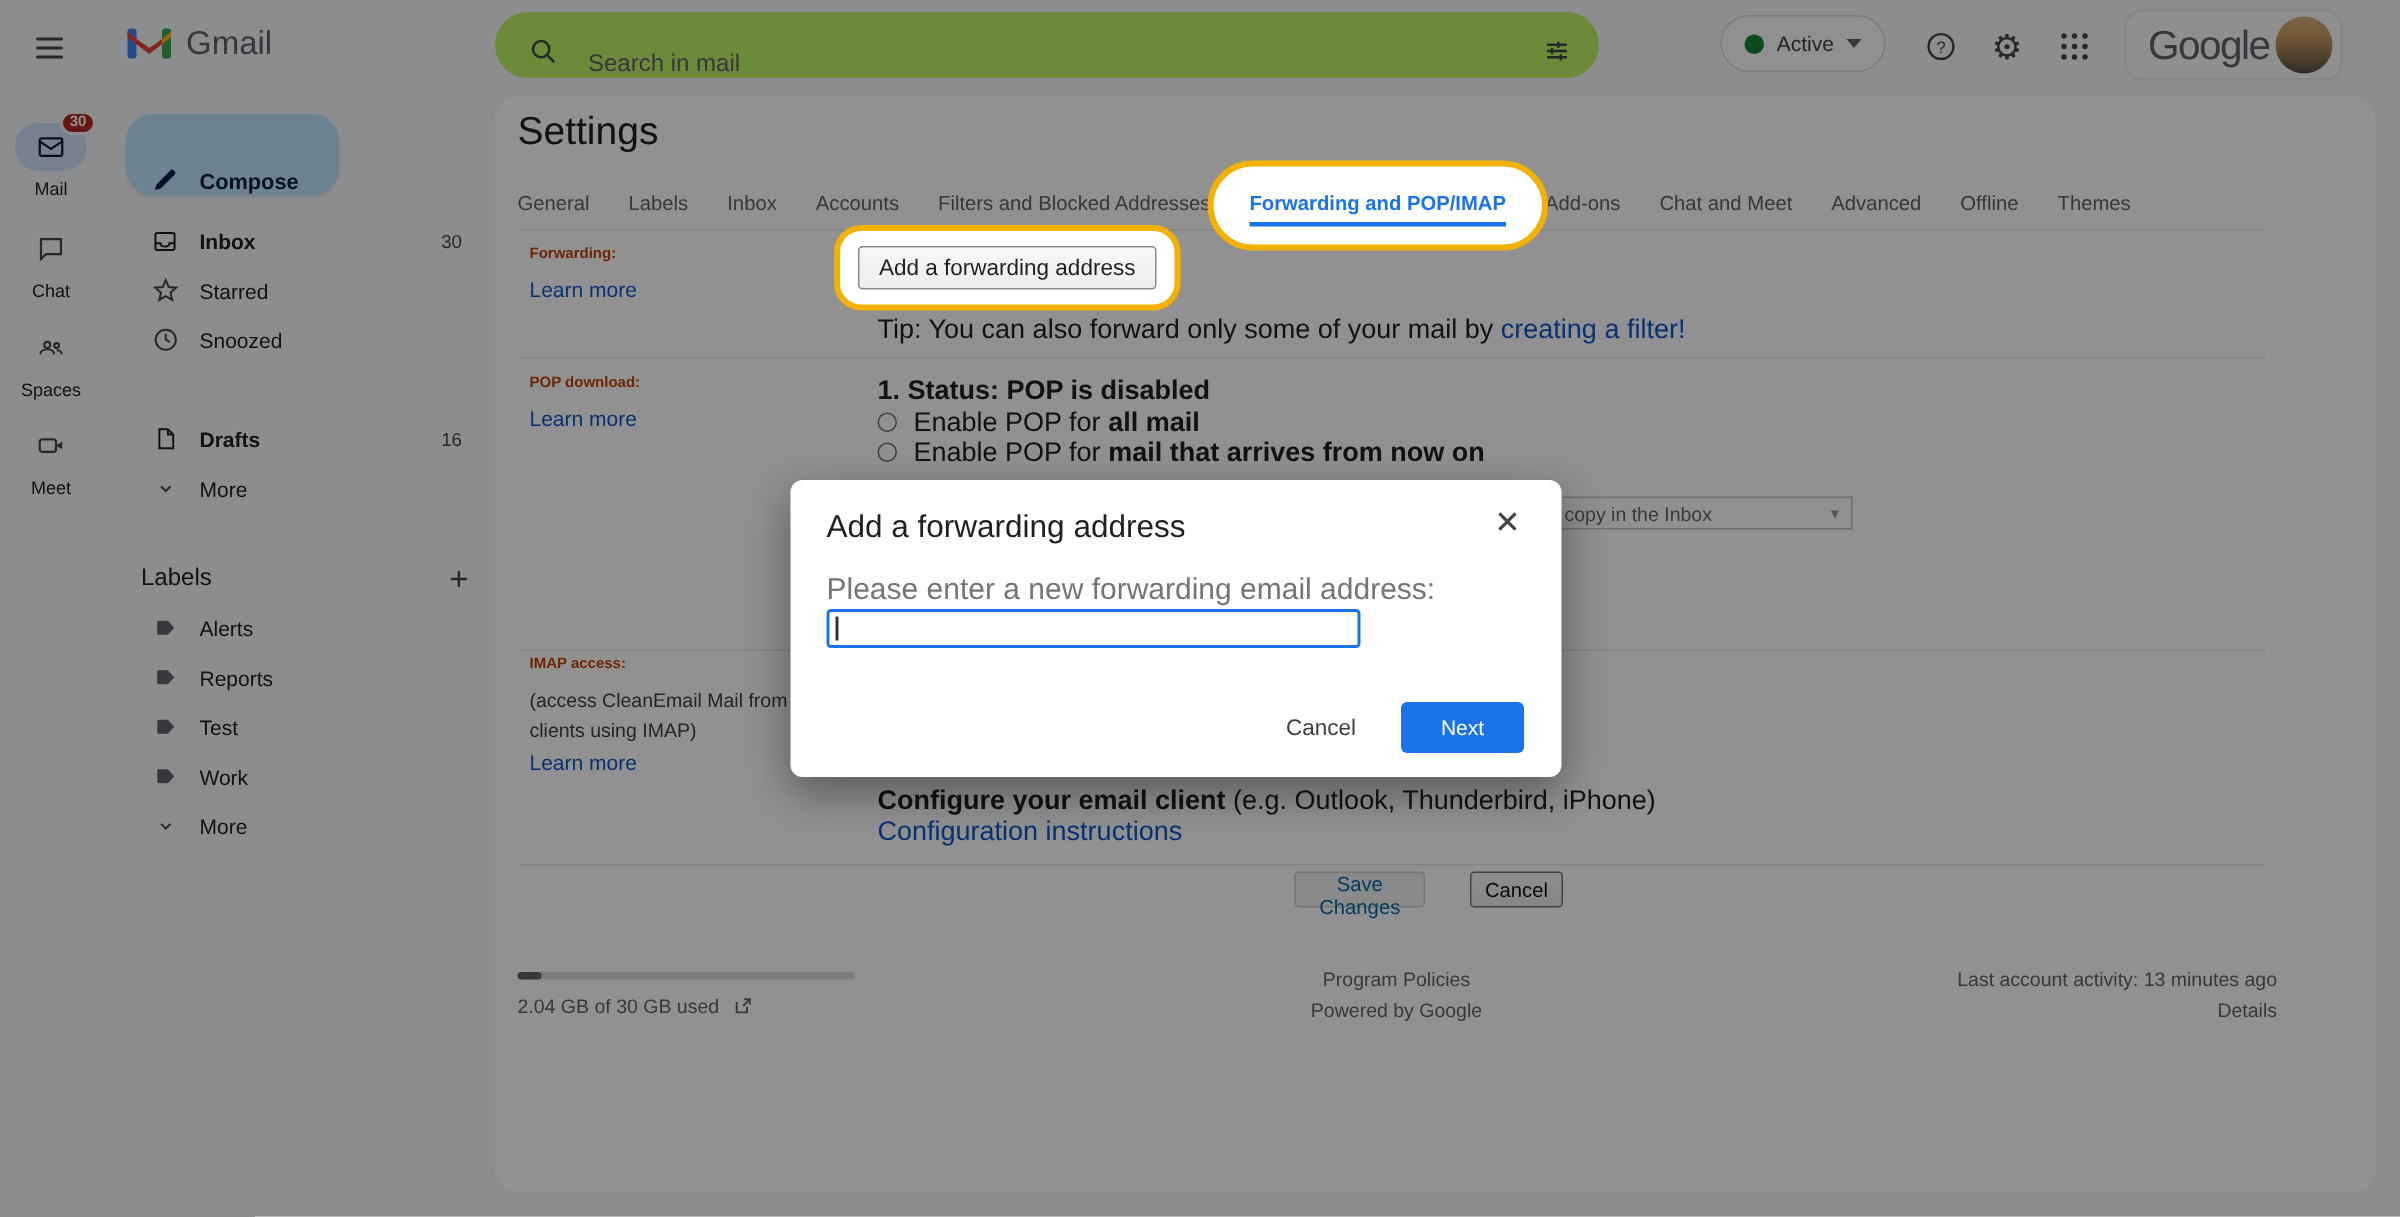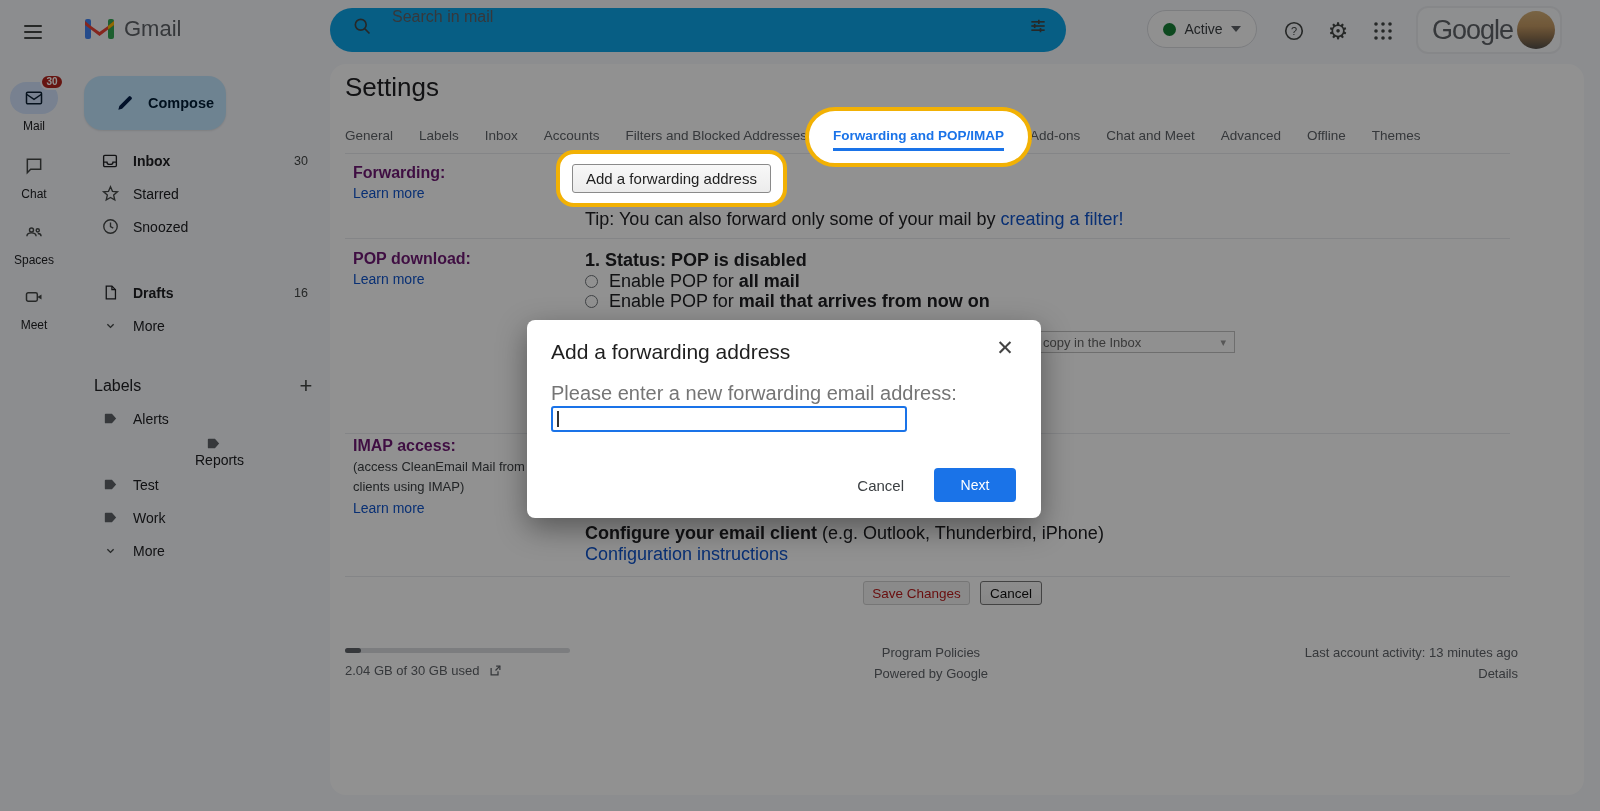--- a/index.html
+++ b/index.html
@@ -7,21 +7,21 @@
   body { font-family:"Liberation Sans", sans-serif; background:#f6f8fc; }
   .canvas { position:relative; width:1600px; height:811px; background:#f6f8fc; }
   .abs { position:absolute; }
 
   
   .hamburger { left:14px; top:13px; width:38px; height:38px; border-radius:50%; display:flex; align-items:center; justify-content:center; cursor:pointer; }
   .hamburger .bars { width:18px; }
   .hamburger .bars div { height:2px; background:#444746; margin:4px 0; border-radius:1px; }
   .gmail-logo { left:84px; top:16px; display:flex; align-items:center; gap:9px; }
   .gmail-word { font-size:22px; color:#5f6368; letter-spacing:0; }
-  .searchbar { left:330px; top:8px; width:736px; height:44px; background:#0ea5e9; border-radius:22px; display:flex; align-items:flex-start; padding:0 10px 0 14px; }
+  .searchbar { left:330px; top:8px; width:736px; height:44px; background:#bef264; border-radius:22px; display:flex; align-items:flex-end; padding:0 10px 0 14px; }
   .searchbar input { flex:1; border:none; outline:none; background:transparent; font-size:16px; color:#202124; font-family:"Liberation Sans",sans-serif; margin-left:12px; }
   .searchbar input::placeholder { color:#5f6368; }
   .iconbtn { width:36px; height:36px; display:flex; align-items:center; justify-content:center; border-radius:50%; cursor:pointer; color:#444746; }
   .active-chip { left:1147px; top:10px; width:110px; height:38px; border:1px solid #dadce0; border-radius:19px; display:flex; align-items:center; justify-content:center; gap:8px; background:#fdfdfe; cursor:pointer; }
   .active-dot { width:13px; height:13px; border-radius:50%; background:#188038; }
   .active-label { font-size:14px; color:#3c4043; }
   .caret-down { width:0; height:0; border-left:5px solid transparent; border-right:5px solid transparent; border-top:6px solid #5f6368; }
   .help-btn { left:1276px; top:13px; }
   .gear-btn { left:1320px; top:13px; font-size:23px; }
   .apps-btn { left:1365px; top:13px; }
@@ -31,21 +31,21 @@
 
   
   .rail { left:0; top:64px; width:68px; height:747px; }
   .rail-group { position:absolute; width:68px; text-align:center; }
   .rail-pill { width:48px; height:32px; border-radius:16px; background:#d3e3fd; margin:0 auto; display:flex; align-items:center; justify-content:center; cursor:pointer; }
   .rail-icon { height:32px; display:flex; align-items:center; justify-content:center; cursor:pointer; color:#444746; }
   .rail-label { font-size:12px; color:#202124; margin-top:5px; }
   .mail-badge { position:absolute; left:30px; top:-8px; min-width:24px; height:16px; border-radius:9px; background:#b3261e; border:2px solid #f6f8fc; color:#fff; font-size:10px; font-weight:bold; line-height:12px; text-align:center; padding:0 4px; }
 
   
-  .compose { left:84px; top:76px; width:142px; height:54px; border-radius:18px; background:#c2e7ff; display:flex; align-items:center; padding-left:31px; gap:13px; cursor:pointer; box-shadow:0 1px 2px rgba(0,0,0,0.1); }
+  .compose { left:84px; top:76px; width:142px; height:54px; border-radius:18px; background:#c2e7ff; display:flex; align-items:flex-end; padding-left:16px; gap:13px; cursor:pointer; box-shadow:0 1px 2px rgba(0,0,0,0.1); }
   .compose-label { font-size:14.5px; font-weight:bold; color:#001d35; }
   .nav-row { position:absolute; left:76px; width:250px; height:33px; display:flex; align-items:center; padding-left:24px; border-radius:17px; cursor:pointer; color:#202124; }
   .nav-row .nav-ic { width:20px; height:20px; color:#444746; display:flex; align-items:center; justify-content:center; }
   .nav-row .nav-label { font-size:14px; margin-left:13px; flex:1; }
   .nav-row .nav-count { font-size:12.5px; color:#444746; margin-right:18px; }
   .bold { font-weight:bold; }
   .labels-header { left:94px; top:366px; width:232px; height:40px; display:flex; align-items:center; }
   .labels-title { font-size:16px; color:#202124; flex:1; }
   .plus-btn { width:32px; height:32px; display:flex; align-items:center; justify-content:center; font-size:22px; color:#444746; cursor:pointer; margin-right:4px; }
 
@@ -53,35 +53,35 @@
   .card { left:330px; top:64px; width:1254px; height:731px; background:#fff; border-radius:16px; }
   .card .inner { position:absolute; inset:0; }
   .page-title { position:absolute; left:15px; top:8px; font-size:26px; color:#202124; }
   .tabs { position:absolute; left:15px; top:52px; height:38px; display:flex; align-items:center; gap:26px; }
   .tab { font-size:13.5px; color:#5f6368; white-space:nowrap; cursor:pointer; }
   .tab-divider { position:absolute; left:15px; top:89px; width:1165px; height:1px; background:#e8eaed; }
   .spotlight-tab { position:relative; z-index:45; background:#fff; border:4px solid #f2b104; border-radius:40px; padding:17px 24px 20px 24px; margin:-21px -28px -24px -28px; color:#1a73e8; font-weight:bold; }
   .spotlight-tab::after { content:""; position:absolute; left:24px; right:24px; bottom:12px; height:3px; background:#1a73e8; }
 
   .sec-divider { position:absolute; left:15px; width:1165px; height:1px; background:#e8eaed; }
-  .sec-label { position:absolute; left:23px; font-size:16px; font-weight:bold; color:#701a75; }
+  .sec-label { position:absolute; left:23px; font-size:10px; font-weight:bold; color:#c2410c; }
   .learnmore { position:absolute; left:23px; font-size:14px; color:#1155cc; cursor:pointer; }
   .body-text { font-size:18px; color:#202124; }
   .link { color:#1155cc; cursor:pointer; }
   .note { position:absolute; left:23px; font-size:13px; color:#3c4043; }
 
   .spotlight-btn { position:absolute; left:226px; top:86px; z-index:45; background:#fff; border:4px solid #f2b104; border-radius:18px; padding:10px 12px; }
   .legacy-btn { font-family:"Liberation Sans",sans-serif; font-size:15px; color:#1f1f1f; background:linear-gradient(#f8f8f8,#ececec); border:1px solid #8a8a8a; border-radius:3px; padding:5px 13px; cursor:pointer; }
   .radio-row { position:absolute; left:255px; display:flex; align-items:center; gap:11px; }
   .radio { width:13px; height:13px; border-radius:50%; border:1.5px solid #70757a; background:#fff; cursor:pointer; flex:none; }
   .dropdown-stub { position:absolute; left:711px; top:267px; width:194px; height:22px; border:1px solid #c2c2c2; border-left:none; background:#fdfdfd; display:flex; align-items:center; font-size:13px; color:#666; padding:0 8px 0 2px; cursor:pointer; }
   .dropdown-stub .dd-caret { margin-left:auto; font-size:11px; color:#9a9a9a; }
 
   .action-btn { position:absolute; height:24px; font-family:"Liberation Sans",sans-serif; font-size:13.5px; border-radius:3px; cursor:pointer; }
-  .btn-disabled { left:533px; top:517px; width:107px; background:#f3f3f3; border:1px solid #cfcfcf; color:#b91c1c; }
+  .btn-disabled { left:533px; top:517px; width:87px; background:#f3f3f3; border:1px solid #cfcfcf; color:#0369a1; }
   .btn-cancel-page { left:650px; top:517px; width:62px; background:linear-gradient(#f8f8f8,#ececec); border:1px solid #777; color:#111; }
 
   .progress-track { position:absolute; left:15px; top:584px; width:225px; height:5px; border-radius:3px; background:#dadce0; }
   .progress-fill { height:5px; border-radius:3px; background:#5f6368; }
   .storage-row { position:absolute; left:15px; top:599px; display:flex; align-items:center; gap:9px; font-size:13px; color:#5f6368; }
   .footer-center { position:absolute; left:451px; width:300px; text-align:center; font-size:13px; color:#5f6368; }
   .footer-right { position:absolute; right:66px; text-align:right; font-size:13px; color:#5f6368; }
 
   
   .overlay { left:0; top:0; width:1600px; height:811px; background:rgba(0,0,0,0.43); z-index:40; }
@@ -279,21 +279,21 @@
     <span class="plus-btn">+</span>
   </div>
   <div class="abs nav-row" style="top:402px;">
     <span class="nav-ic">
       <svg width="17" height="17" viewBox="0 0 24 24" fill="#5f6368">
           <path d="M4 6.5 v11 a1.2 1.2 0 0 0 1.2 1.2 h8.8 l6-6.7 -6-6.7 H5.2 A1.2 1.2 0 0 0 4 6.5 z"></path>
         </svg>
     </span>
     <span class="nav-label">Alerts</span>
   </div>
-  <div class="abs nav-row" style="top:435px;flex-direction:column;">
+  <div class="abs nav-row" style="top:435px;">
     <span class="nav-ic">
       <svg width="17" height="17" viewBox="0 0 24 24" fill="#5f6368">
           <path d="M4 6.5 v11 a1.2 1.2 0 0 0 1.2 1.2 h8.8 l6-6.7 -6-6.7 H5.2 A1.2 1.2 0 0 0 4 6.5 z"></path>
         </svg>
     </span>
     <span class="nav-label">Reports</span>
   </div>
   <div class="abs nav-row" style="top:501px;">
     <span class="nav-ic">
       <svg width="17" height="17" viewBox="0 0 24 24" fill="#5f6368">

